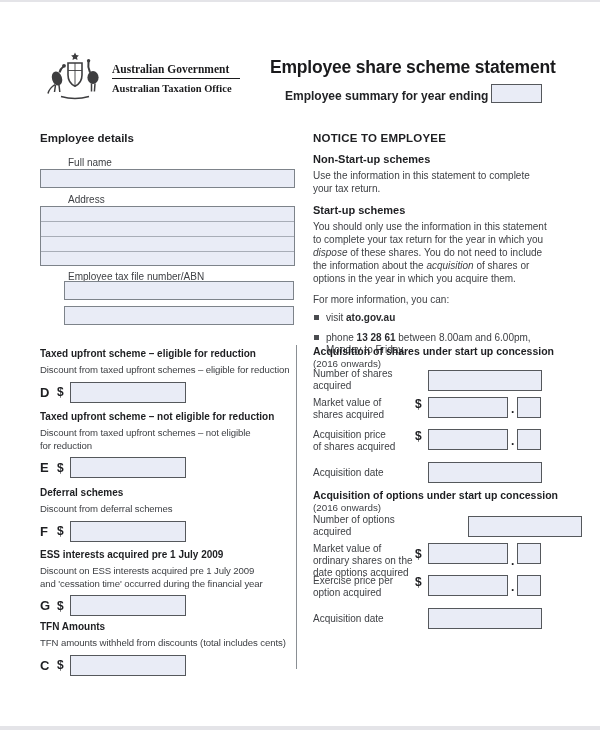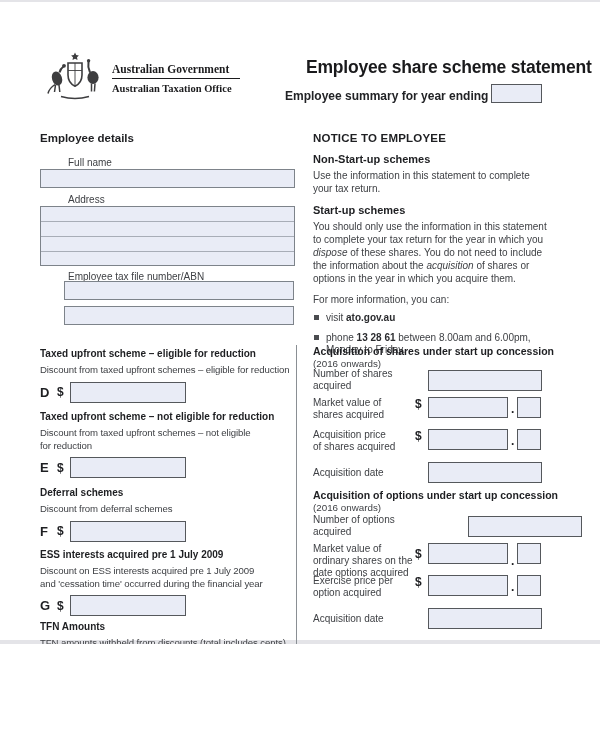--- a/index.html
+++ b/index.html
@@ -1,31 +1,31 @@
 <!DOCTYPE html>
 <html><head>
 <meta charset="utf-8">
 <style>
   * { margin:0; padding:0; box-sizing:border-box; }
   html,body { background:#ffffff; }
   .page {
-    position:relative; width:600px; height:644px; background:#ffffff;
+    position:relative; width:600px; height:730px; background:#ffffff;
     font-family:"Liberation Sans", sans-serif; color:#3f4145; overflow:hidden;
   }
   .edge { position:absolute; left:0; right:0; background:#e4e4e8; }
   .edge-top { top:0; height:2px; }
   .edge-bottom { bottom:0; height:4px; }
 
   
   .logo { position:absolute; left:44px; top:50px; width:62px; height:52px; }
   .gov-block { position:absolute; left:112px; top:63px; width:150px; }
   .gov-name { font-family:"Liberation Serif", serif; font-weight:bold; font-size:11.5px; color:#1b1b1d; white-space:nowrap; }
   .gov-rule { width:128px; height:1px; background:#1b1b1d; margin:3px 0 4px; }
   .office-name { font-family:"Liberation Serif", serif; font-weight:bold; font-size:10.5px; color:#1b1b1d; white-space:nowrap; }
-  .doc-title { position:absolute; left:270px; top:57px; font-size:17.5px; font-weight:bold; color:#1a1a1c; letter-spacing:-0.2px; white-space:nowrap;margin-left:36px; }
+  .doc-title { position:absolute; left:270px; top:57px; font-size:17.5px; font-weight:bold; color:#1a1a1c; letter-spacing:-0.2px; white-space:nowrap; }
   .doc-subtitle { position:absolute; left:285px; top:89px; font-size:12px; font-weight:bold; color:#222326; white-space:nowrap; }
 
   
   .box { background:#e9ecf6; border:1px solid #7d838a; }
   .box-strong { background:#e9ecf6; border:1.5px solid #55585c; }
   input.field { font-family:"Liberation Sans", sans-serif; font-size:11px; color:#222; outline:none; padding:0 4px; }
 
   .year-input { position:absolute; left:491px; top:84px; width:51px; height:19px; }
 
   

